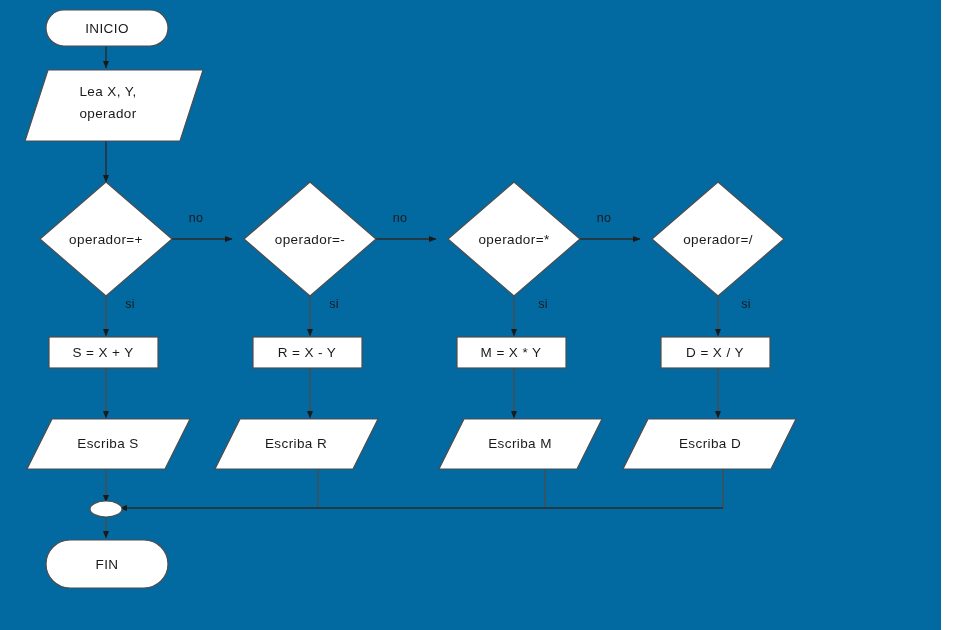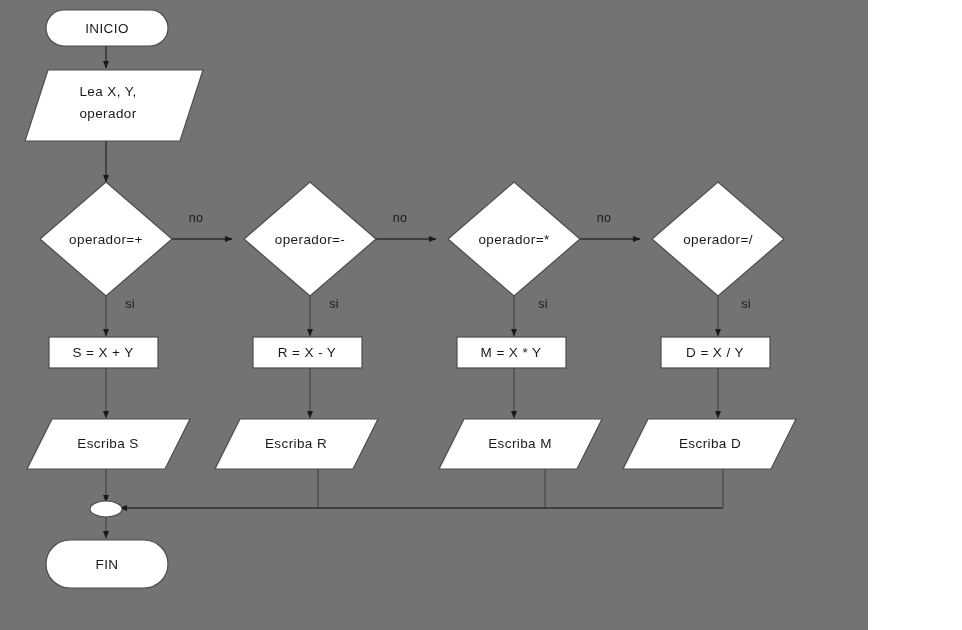--- a/index.html
+++ b/index.html
@@ -2,26 +2,25 @@
 <html><head>
 <meta charset="utf-8">
 <style>
   html, body {
     margin: 0;
     padding: 0;
     background: #ffffff;
   }
   #canvas {
     position: relative;
-    width: 850px;
+    width: 941px;
     height: 630px;
-    background: #737373;
+    background: #0369a1;
     overflow: hidden;
     font-family: "Liberation Sans", sans-serif;
-    padding-left: 18px;
   }
   svg#flow {
     position: absolute;
     top: 0;
     left: 0;
     width: 962px;
     height: 630px;
   }
   .shape-stroke {
     stroke: #4d4d4d;

